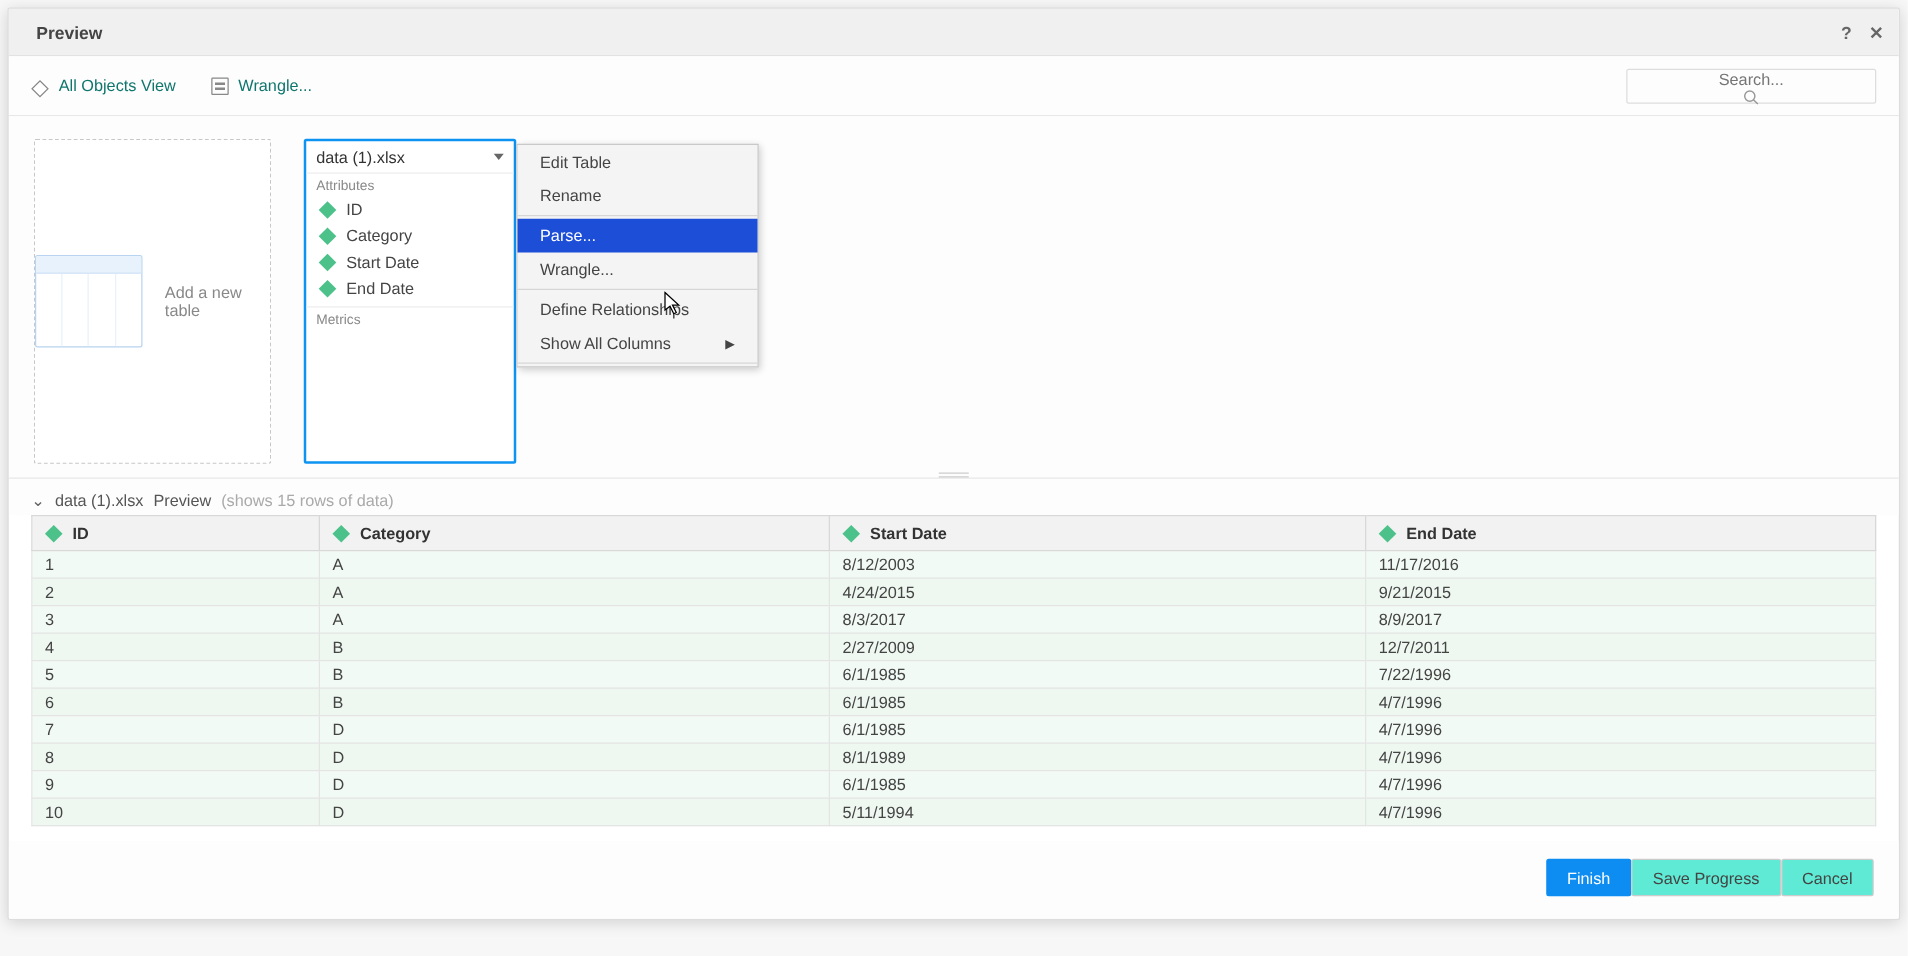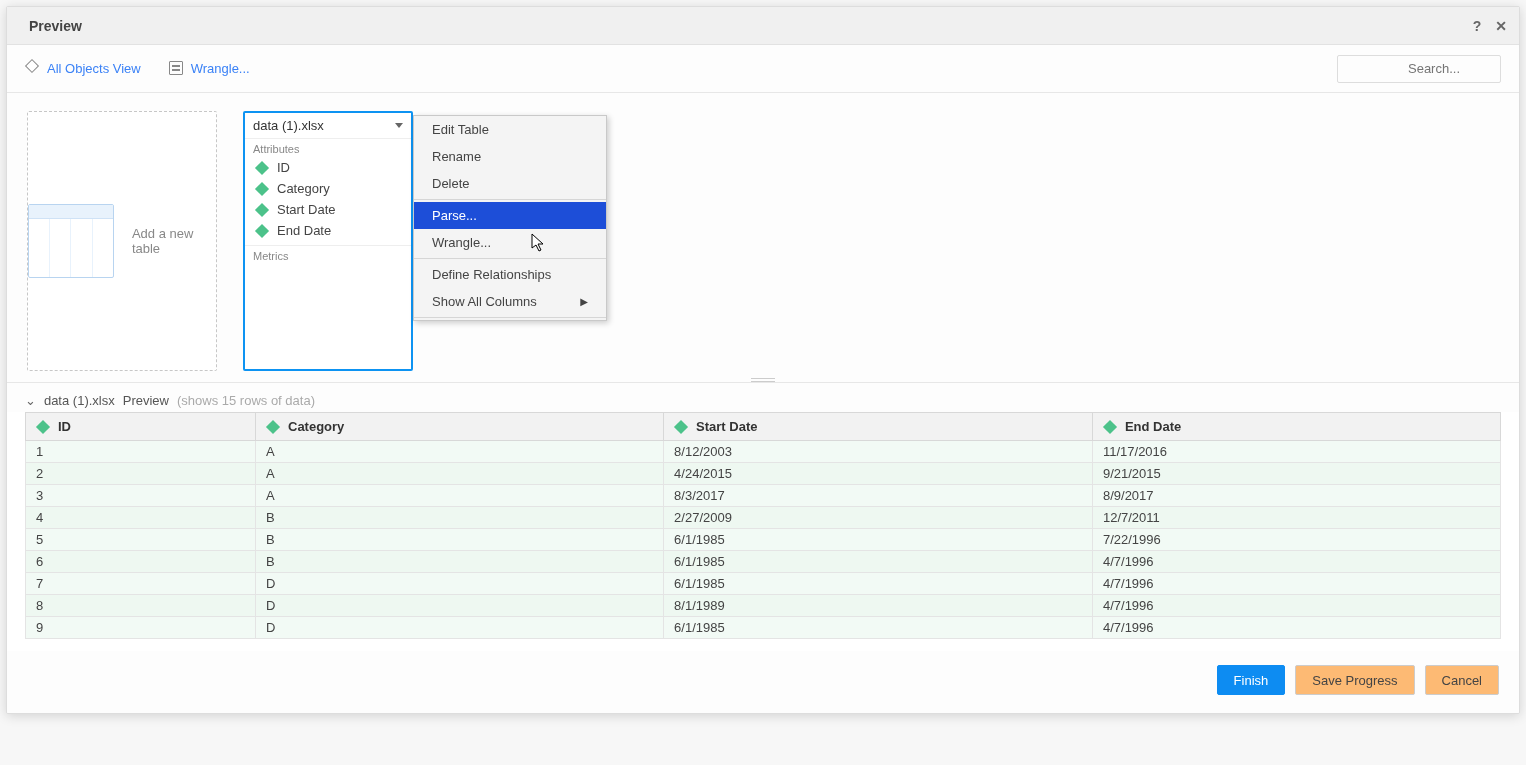--- a/index.html
+++ b/index.html
@@ -40,30 +40,31 @@
   .toolbar {
     height: 48px;
     border-bottom: 1px solid #e7e7e7;
     display: flex;
     align-items: center;
     padding: 0 18px;
     justify-content: space-between;
     background: #fdfdfd;
   }
   .toolbar-left { display:flex; align-items:center; gap: 28px; }
-  .tool-item { display:flex; align-items:flex-start; gap:8px; color:#3b82f6; cursor:pointer; }
+  .tool-item { display:flex; align-items:flex-end; gap:8px; color:#0f766e; cursor:pointer; }
   .search-box {
-    width: 164px;
+    width: 200px;
     height: 28px;
     border: 1px solid #ddd;
     border-radius: 2px;
     display: flex;
     align-items: center;
     padding: 0 8px;
     color: #aaa;
+    flex-direction: column;
   }
   .search-box input {
     border: none; outline: none; flex:1; font-size:13px; background:transparent; text-align:center;
   }
   
   .workspace {
     display: flex;
     gap: 26px;
     padding: 18px 20px 0 20px;
     background: #fdfdfd;
@@ -211,30 +212,29 @@
     padding: 3px 10px;
     background:#f2faf5;
     color:#444;
   }
   table.preview tbody tr:nth-child(even) td { background:#eef8f1; }
 
   
   .footer {
     display:flex;
     justify-content:flex-end;
-    gap:10px;
     padding: 14px 20px 18px 20px;
     background:#fdfdfd;
   }
   .btn {
     height: 30px;
     padding: 0 16px;
     border:1px solid #ccc;
     border-radius:2px;
-    background:#fdba74;
+    background:#5eead4;
     color:#444;
     cursor:pointer;
     font-size:13px;
   }
   .btn.primary {
     background:#0d8cf2;
     border-color:#0d8cf2;
     color:#fff;
   }
 
@@ -346,23 +346,20 @@
       <div class="metrics-sep"></div>
       <div class="section-label">Metrics</div>
     </div>
 
     <div class="context-menu">
       <div class="cm-item">
           <span>Edit Table</span>
         </div>
       <div class="cm-item">
           <span>Rename</span>
-        </div>
-      <div class="cm-item">
-          <span>Delete</span>
         </div>
       <div class="cm-sep"></div>
       <div class="cm-item highlight">
           <span>Parse...</span>
         </div>
       <div class="cm-item">
           <span>Wrangle...</span>
         </div>
       <div class="cm-sep"></div>
       <div class="cm-item">
@@ -470,20 +467,26 @@
             <td>D</td>
             <td>8/1/1989</td>
             <td>4/7/1996</td>
           </tr>
           <tr>
             <td>9</td>
             <td>D</td>
             <td>6/1/1985</td>
             <td>4/7/1996</td>
           </tr>
+          <tr>
+            <td>10</td>
+            <td>D</td>
+            <td>5/11/1994</td>
+            <td>4/7/1996</td>
+          </tr>
         </tbody>
     </table>
   </div>
 
   <div class="footer">
     <button class="btn primary">Finish</button>
     <button class="btn">Save Progress</button>
     <button class="btn">Cancel</button>
   </div>
 

